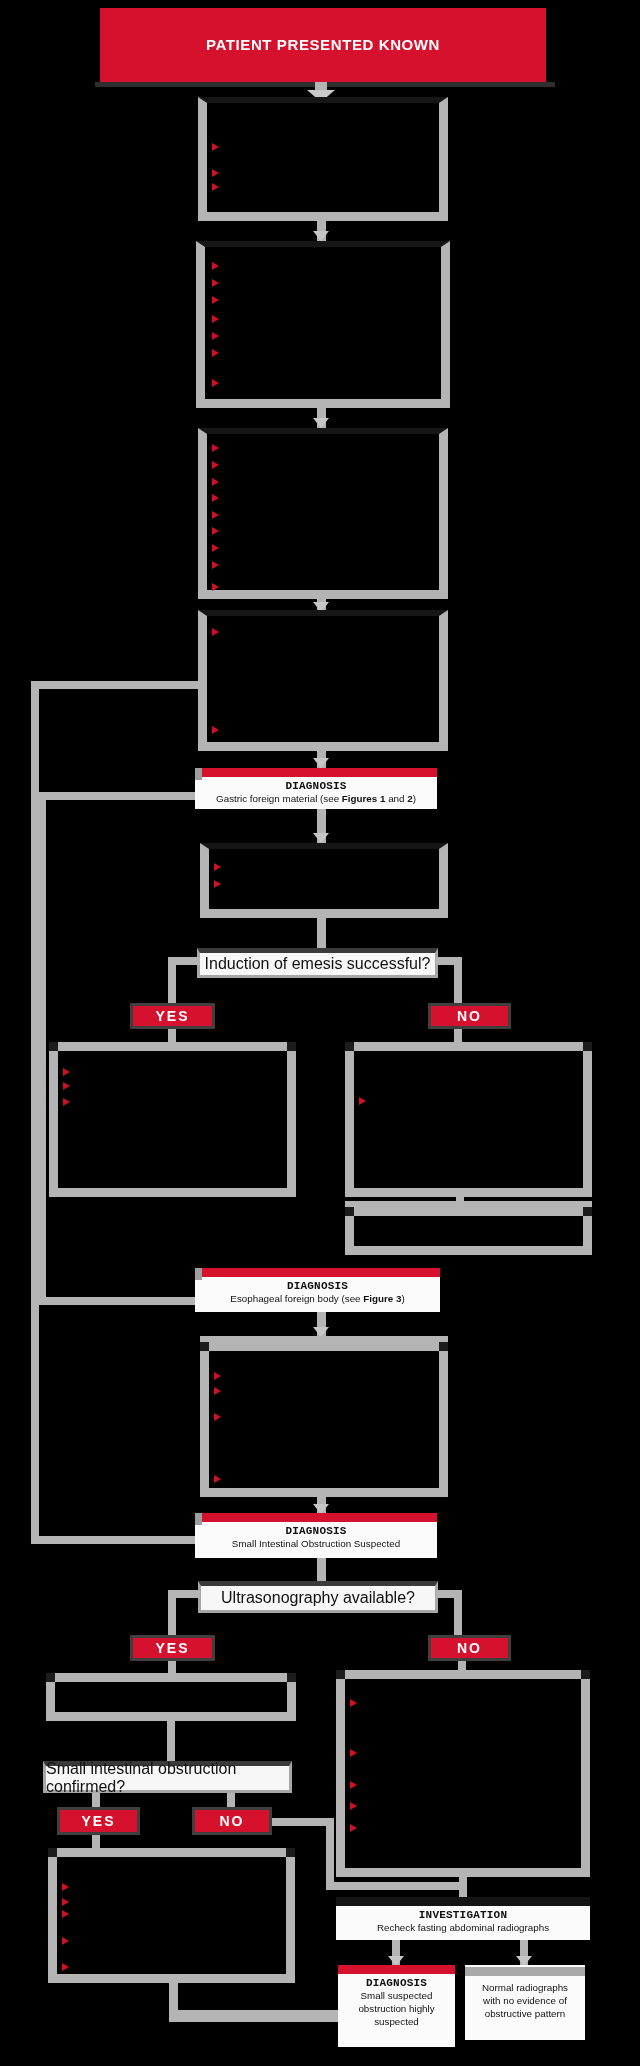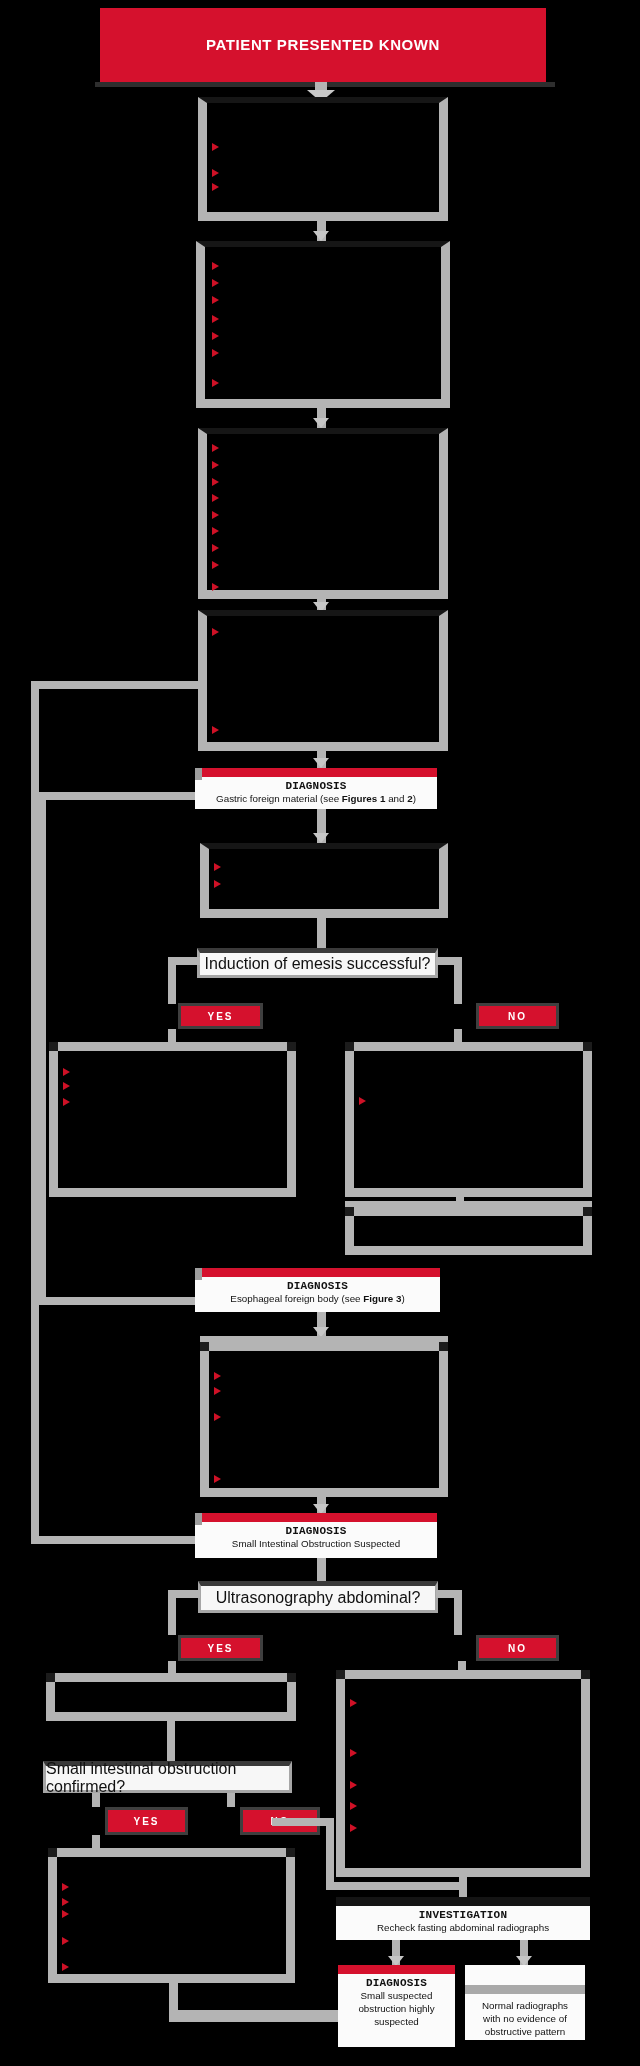--- a/index.html
+++ b/index.html
@@ -28,22 +28,22 @@
   .cap{position:absolute;width:7px;height:12px;background:#9e9e9e;}
   .diag .t{display:block;font-weight:700;font-size:11px;margin-top:3px;letter-spacing:.2px;font-family:Liberation Mono, monospace;}
   .diag .s{display:block;font-size:9.8px;margin-top:1px;line-height:1.25;}
   .diag .s b{font-weight:700;}
   
   .q{position:absolute;background:#f7f7f7;border:3px solid #a6a6a6;border-top:5px solid #3a3a3a;
      box-sizing:border-box;display:flex;align-items:center;justify-content:center;
      font-size:16px;color:#111;}
   
   .chip{position:absolute;background:#d5112d;border:3px solid #3f3f3f;box-sizing:border-box;
-        color:#fff;font-weight:700;font-size:10px;letter-spacing:2px;
-        display:flex;align-items:center;justify-content:center;margin-left:48px;}
+        color:#fff;font-weight:700;font-size:14px;letter-spacing:2px;
+        display:flex;align-items:center;justify-content:center;}
   
   .vl,.hl{position:absolute;background:#b4b4b4;}
   .ah{position:absolute;width:0;height:0;border-left:8px solid transparent;
       border-right:8px solid transparent;border-top:10px solid #c6c6c6;}
   .ah-big{position:absolute;width:0;height:0;border-left:14px solid transparent;
       border-right:14px solid transparent;border-top:12px solid #c9c9c9;}
 </style>
 </head>
 <body>
 
@@ -171,21 +171,21 @@
   <div class="diag" style="left:195px;top:1513px;width:242px;height:45px;">
     <div class="bar bar-red"></div>
     <span class="t">DIAGNOSIS</span>
     <span class="s">Small Intestinal Obstruction Suspected</span>
   </div>
   <div class="cap" style="left:195px;top:1513px;"></div>
 
   <div class="vl" style="left:317px;top:1558px;width:9px;height:23px;"></div>
 
   <div class="q" style="left:198px;top:1581px;width:240px;height:32px;">
-    <span>Ultrasonography abdominal?</span>
+    <span>Ultrasonography available?</span>
   </div>
   <div class="hl" style="left:172px;top:1590px;width:28px;height:8px;"></div>
   <div class="vl" style="left:168px;top:1590px;width:8px;height:45px;"></div>
   <div class="hl" style="left:436px;top:1590px;width:26px;height:8px;"></div>
   <div class="vl" style="left:454px;top:1590px;width:8px;height:45px;"></div>
 
   <div class="chip" style="left:130px;top:1635px;width:85px;height:26px;">
       <span>YES</span>
     </div>
   <div class="chip" style="left:428px;top:1635px;width:83px;height:26px;">
@@ -249,20 +249,20 @@
   <div class="ah" style="left:516px;top:1956px;"></div>
 
   <div class="diag" style="left:338px;top:1965px;width:117px;height:82px;">
     <div class="bar bar-red"></div>
     <span class="t">DIAGNOSIS</span>
     <span class="s">Small suspected</span>
     <span class="s">obstruction highly</span>
     <span class="s">suspected</span>
   </div>
 
-  <div class="diag" style="left:465px;top:1965px;width:120px;height:75px;padding-top:20px;">
+  <div class="diag" style="left:465px;top:1965px;width:120px;height:75px;padding-top:2px;">
     <div class="bar bar-gray"></div>
     <span class="s" style="margin-top:6px;">Normal radiographs</span>
     <span class="s">with no evidence of</span>
     <span class="s">obstructive pattern</span>
   </div>
 
 </div>
 
 </body></html>

